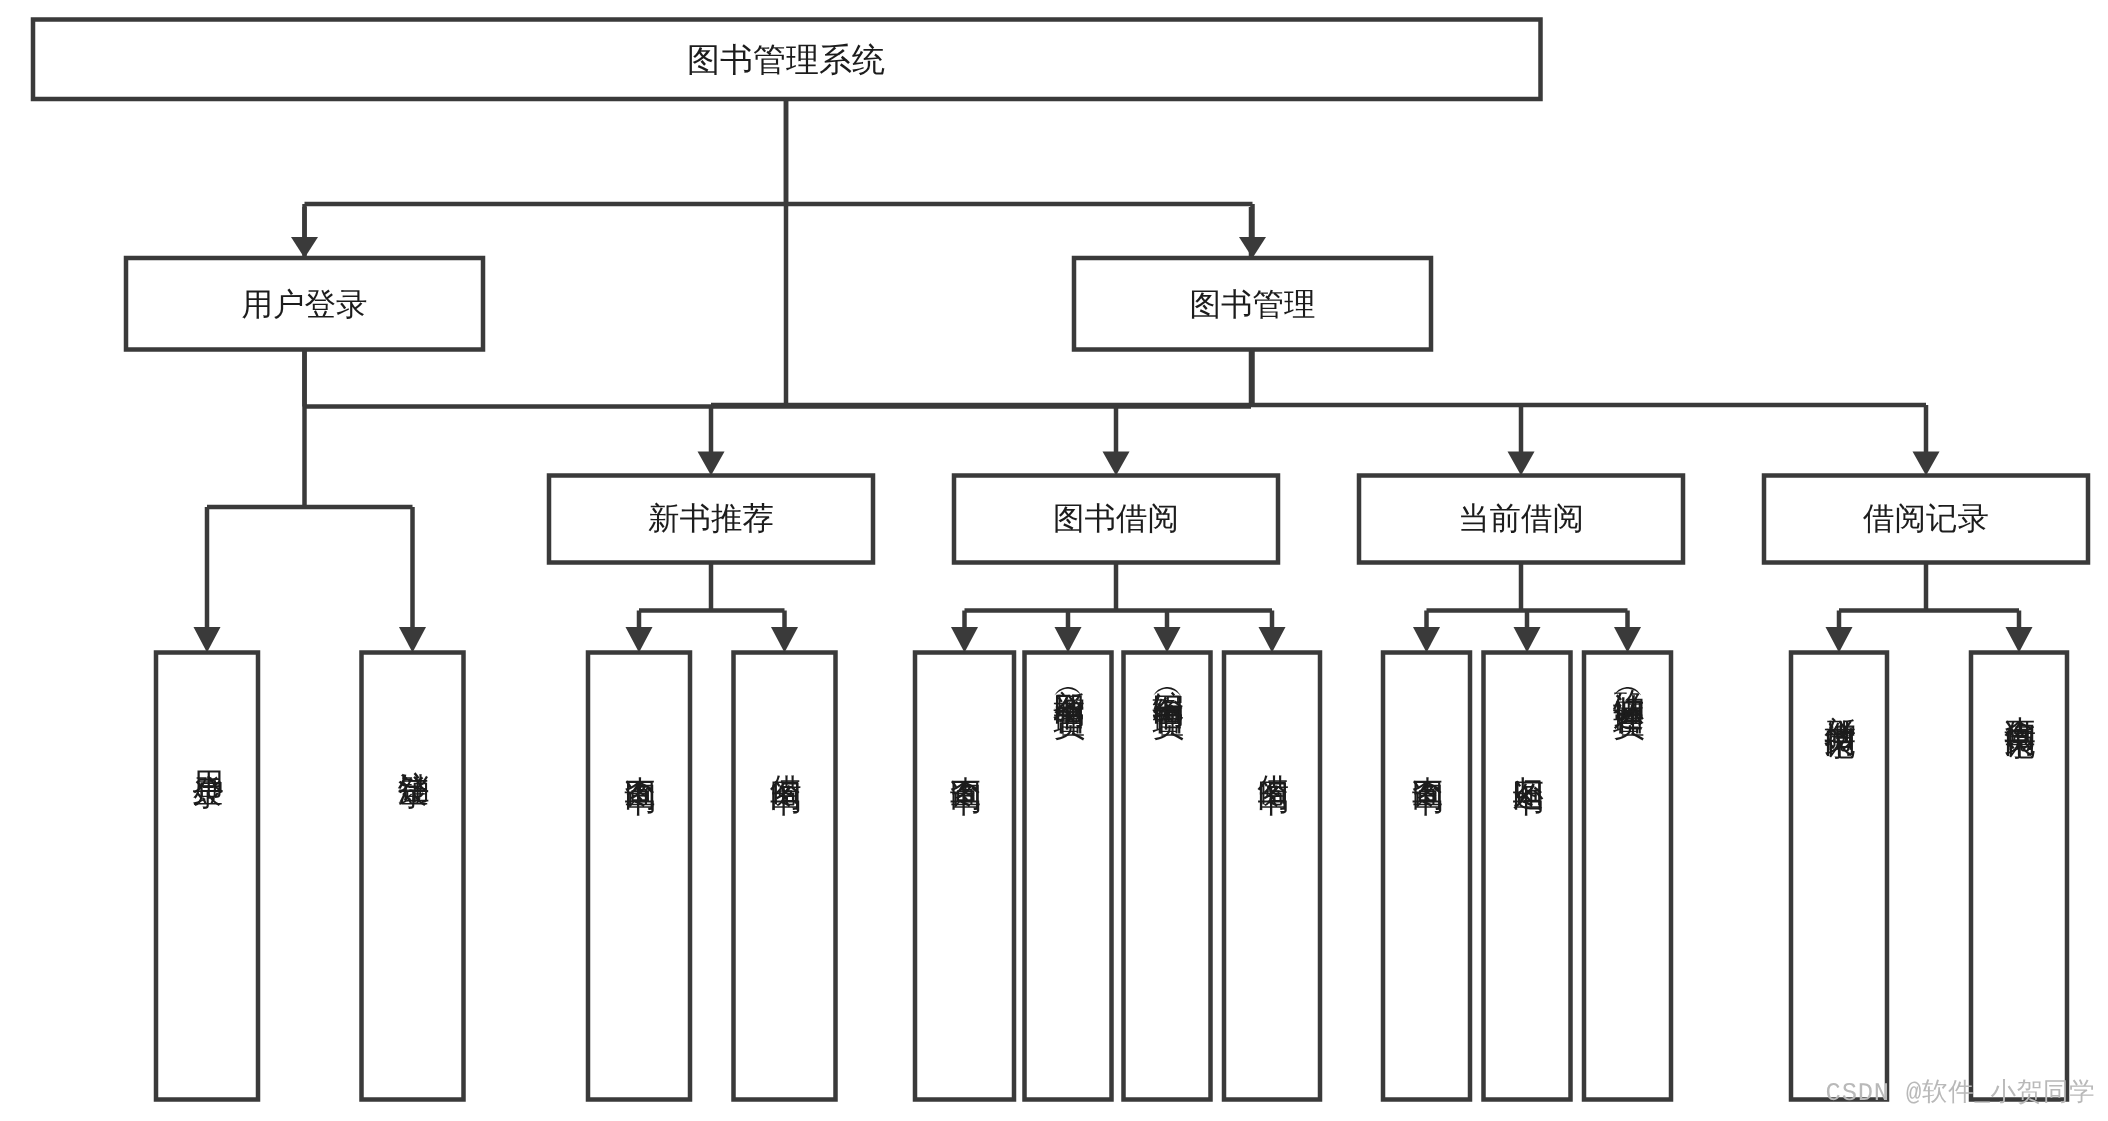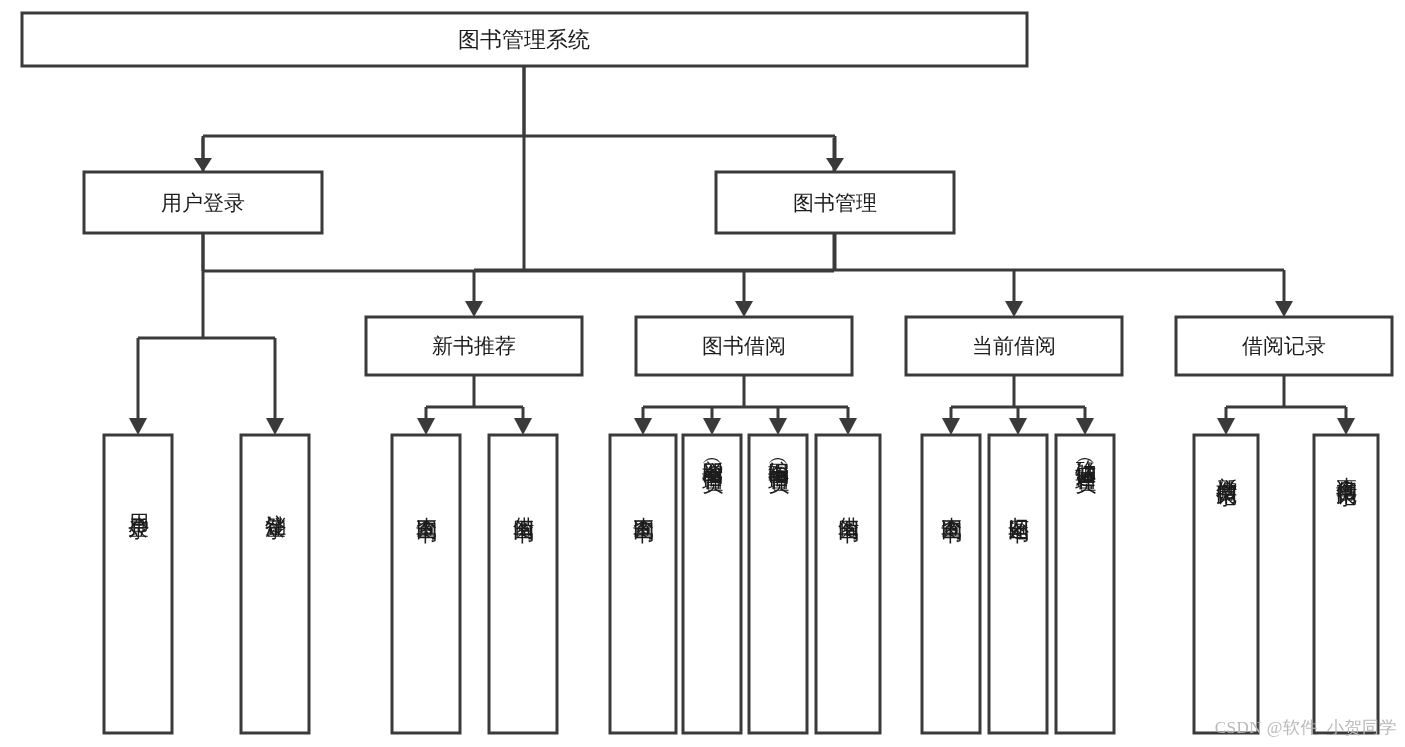--- a/index.html
+++ b/index.html
@@ -67,21 +67,21 @@
     font-size: 21px;
     line-height: 1.12;
     letter-spacing: 2px;
     color: #1c1c1c;
     white-space: nowrap;
   }
   .watermark {
     position: absolute;
     right: 12px;
     bottom: 8px;
-    font-family: Liberation Serif, serif;
+    font-family: Liberation Mono, monospace;
     font-size: 17px;
     color: #b9b9b9;
     white-space: nowrap;
     letter-spacing: 0.5px;
   }
 </style>
 </head>
 <body>
 
 <div id="diagram-root">

